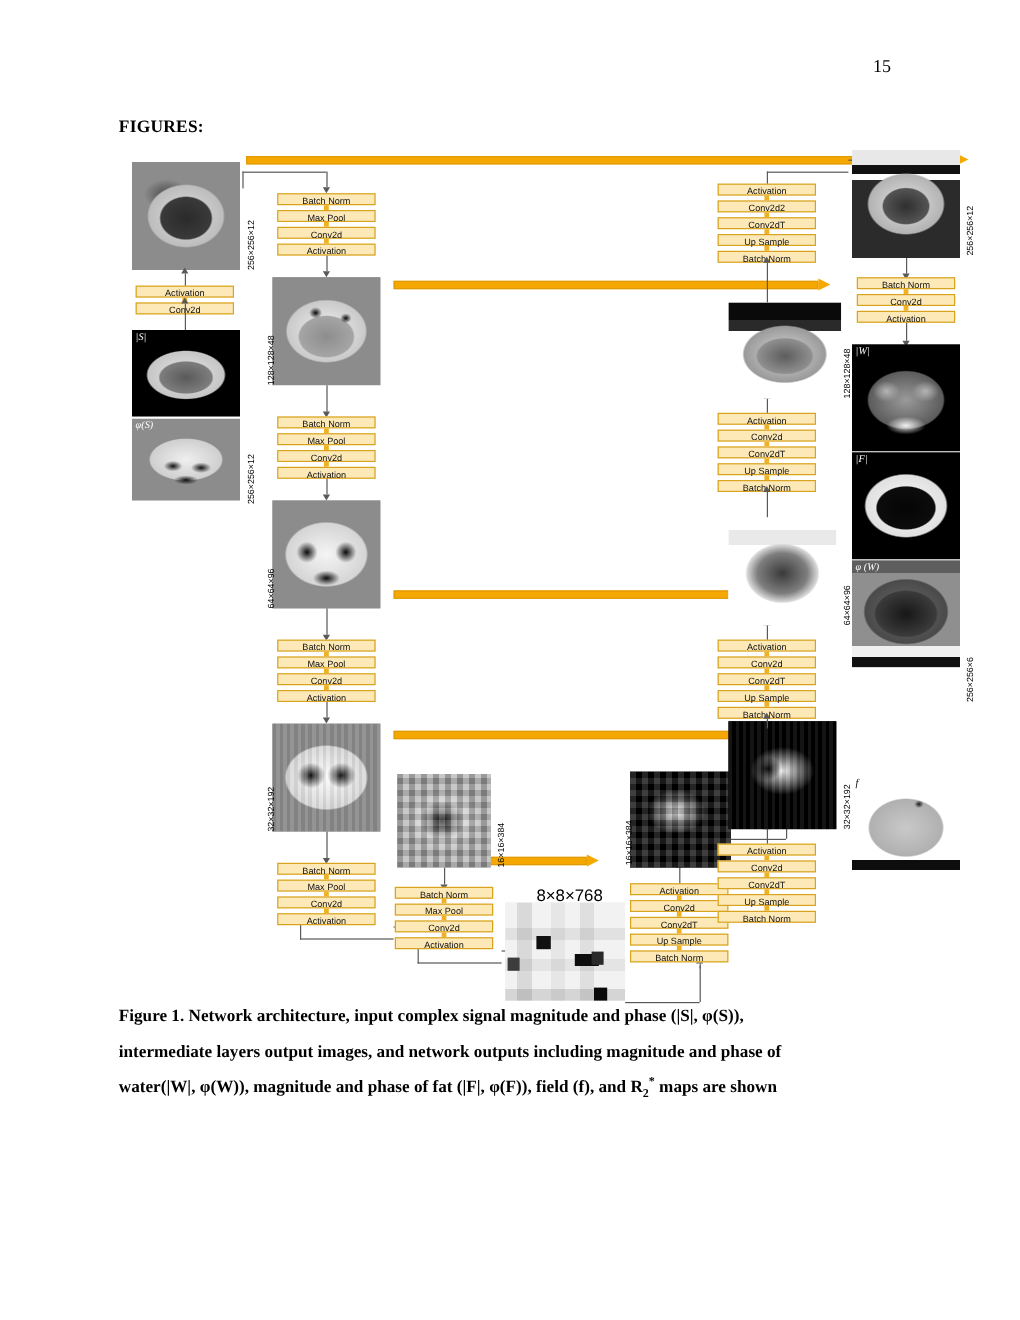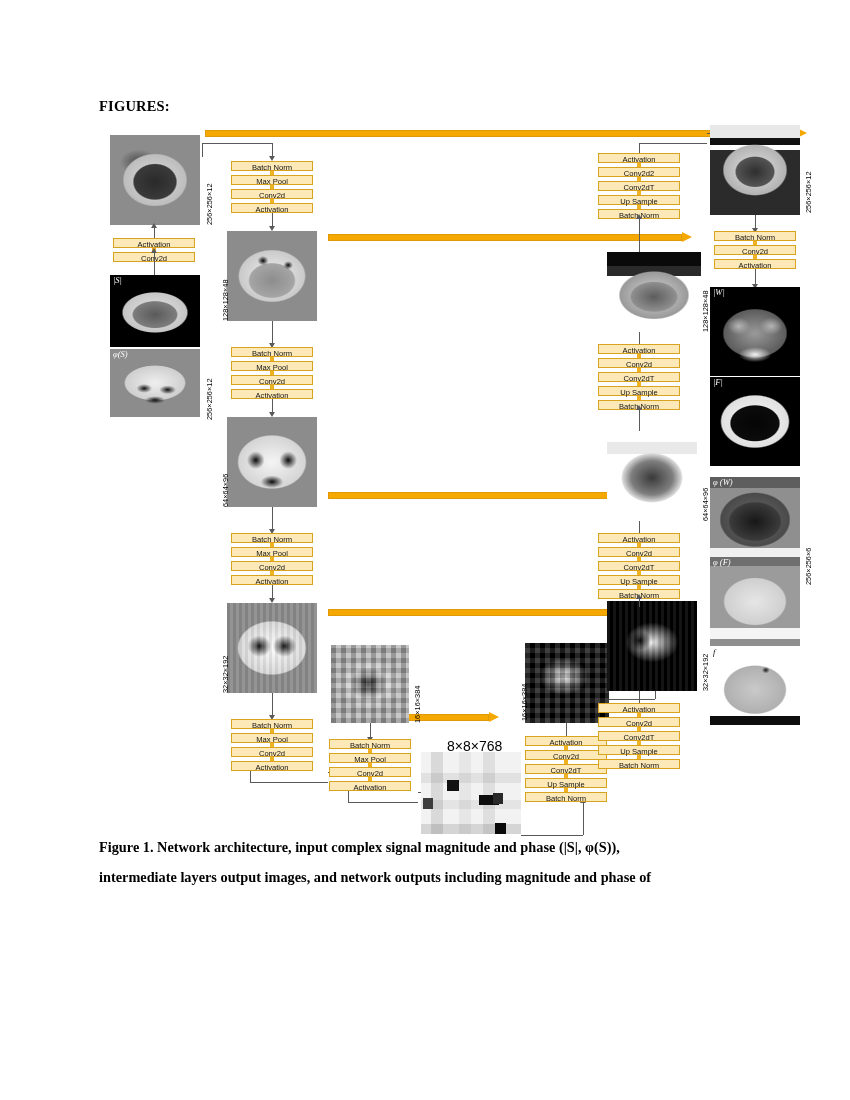--- a/index.html
+++ b/index.html
@@ -90,20 +90,21 @@
     font-size:14.3px;line-height:2.07;text-align:justify;font-weight:bold;
   }
   sup.star{font-size:10px;vertical-align:super;}
   sub.two{font-size:10px;vertical-align:sub;}
 </style>
 </head>
 <body>
 
 <div class="page">
 
+  <div class="page-number"><span>15</span></div>
 
   <div class="figures-label">FIGURES:</div>
 
   <div class="figure">
 
     <div class="skip" style="left:110px;top:3px;width:603px;">
       <div class="bar" style="width:592px;"></div>
         <div class="head" style="left:592px;"></div>
     </div>
     <div class="skip" style="left:233px;top:107px;width:365px;">
@@ -425,45 +426,41 @@
         #000;"></div>
       <div class="lbl">|W|</div>
     </div>
     <div class="tile" style="left:615px;top:252px;width:90px;height:89px;background:#000;">
       <div class="bodyimg" style="background:
         radial-gradient(ellipse 38% 28% at 50% 52%, #050505 0%, #0c0c0c 70%, rgba(12,12,12,0) 74%),
         radial-gradient(ellipse 45% 35% at 50% 50%, #fbfbfb 0%, #e0e0e0 82%, rgba(224,224,224,0) 86%),
         #000;"></div>
       <div class="lbl">|F|</div>
     </div>
-    <div class="tile" style="left:615px;top:352px;width:90px;height:89px;background:#8f8f8f;">
+    <div class="tile" style="left:615px;top:342px;width:90px;height:89px;background:#8f8f8f;">
       <div class="bodyimg" style="background:
         radial-gradient(ellipse 40% 30% at 50% 50%, #171717 0%, #3b3b3b 70%, rgba(59,59,59,0) 74%),
         radial-gradient(ellipse 46% 36% at 50% 48%, #6a6a6a 0%, #4a4a4a 82%, rgba(74,74,74,0) 86%),
         linear-gradient(180deg, #5e5e5e 0 12%, #8f8f8f 12% 80%, #f0f0f0 80% 90%, #101010 90% 100%),
         #8f8f8f;"></div>
       <div class="lbl">φ (W)</div>
     </div>
-    <div class="tile" style="left:615px;top:432px;width:90px;height:89px;background:#8f8f8f;">
-      <div class="bodyimg" style="background:
-        radial-gradient(ellipse 43% 33% at 50% 50%, #e6e6e6 0%, #cfcfcf 78%, rgba(207,207,207,0) 82%),
-        linear-gradient(180deg, #6f6f6f 0 10%, #9b9b9b 10% 80%, #f4f4f4 80% 92%, #8f8f8f 92% 100%),
-        #8f8f8f;"></div>
-      <div class="lbl">φ (F)</div>
-    </div>
     <div class="tile onwhite" style="left:615px;top:522px;width:90px;height:89px;background:#fff;">
       <div class="bodyimg" style="background:
         radial-gradient(ellipse 6% 5% at 62% 26%, #1a1a1a 0%, rgba(26,26,26,0) 72%),
         radial-gradient(ellipse 42% 33% at 50% 48%, #c9c9c9 0%, #b0b0b0 80%, rgba(176,176,176,0) 84%),
         linear-gradient(180deg, #fff 0 14%, #fff 14% 78%, #0d0d0d 78% 88%, #fff 88% 100%),
         #fff;"></div>
       <div class="lbl">f</div>
     </div>
     <div class="dim" style="left:709px;top:460px;">256×256×6</div>
 
   </div>
 
   <div class="caption">
     <div>Figure 1. Network architecture, input complex signal magnitude and phase (|S|, φ(S)),</div>
     <div>intermediate layers output images, and network outputs including magnitude and phase of</div>
+    <div>
+      <span>water(|W|, φ(W)), magnitude and phase of fat (|F|, φ(F)), field (f), and R</span><sub class="two">2</sub><sup class="star">*</sup>&nbsp;<span>maps are shown</span>
+    </div>
   </div>
 
 </div>
 
 </body></html>

